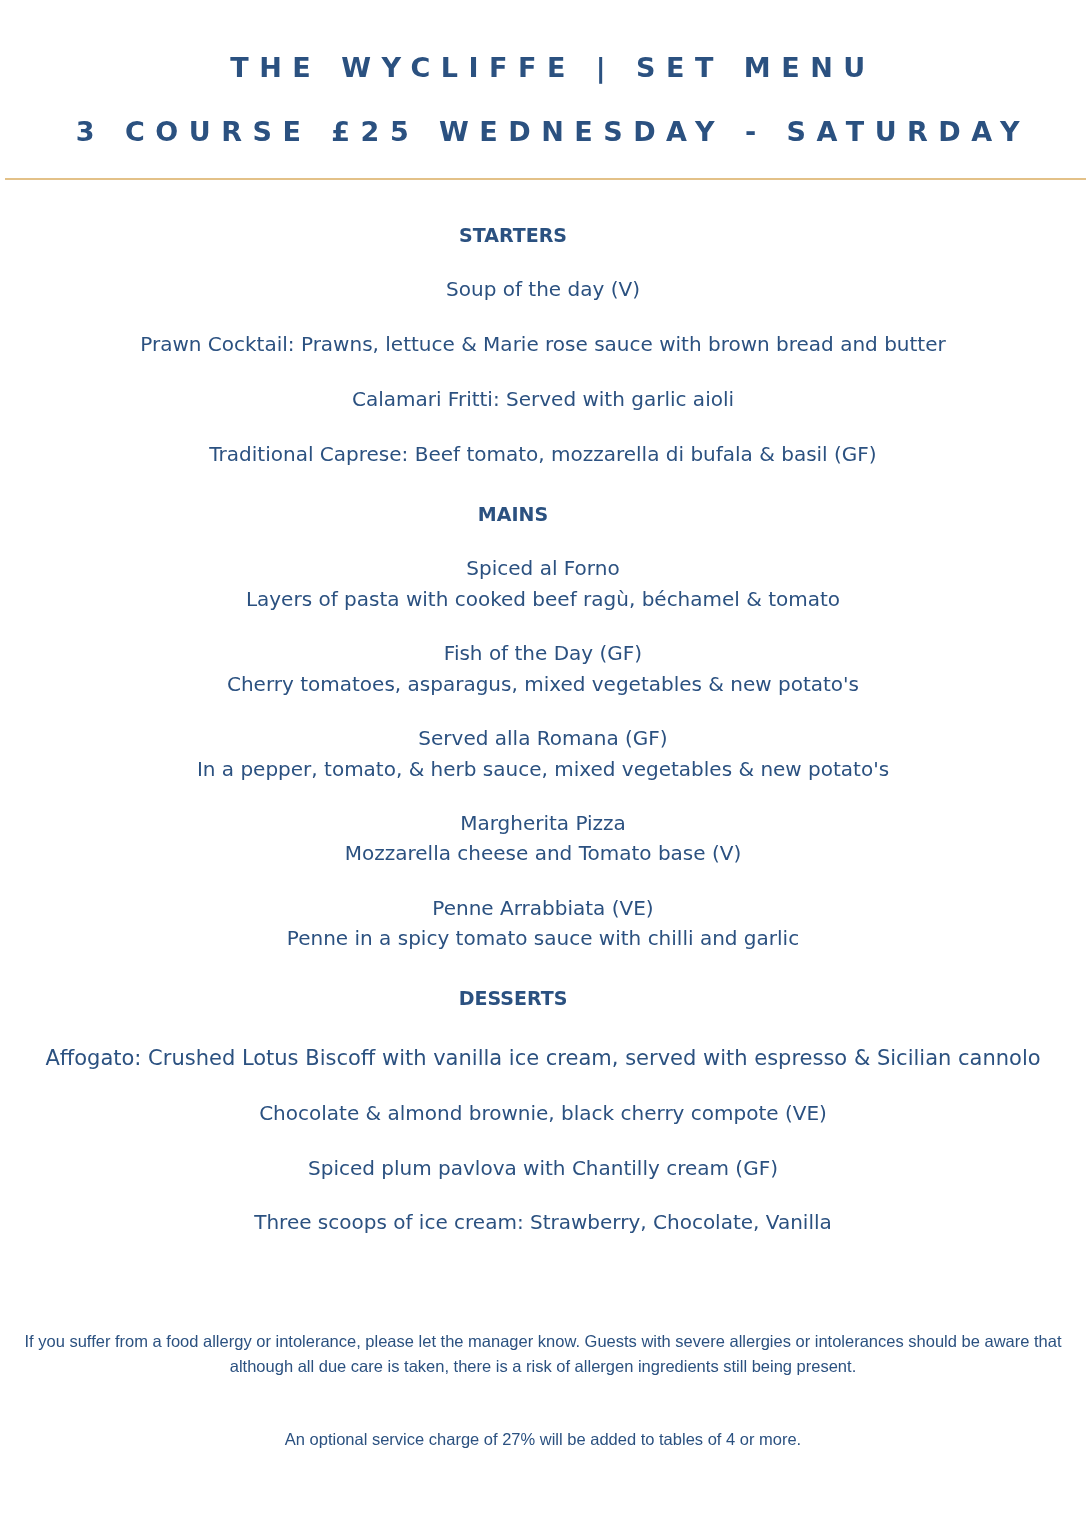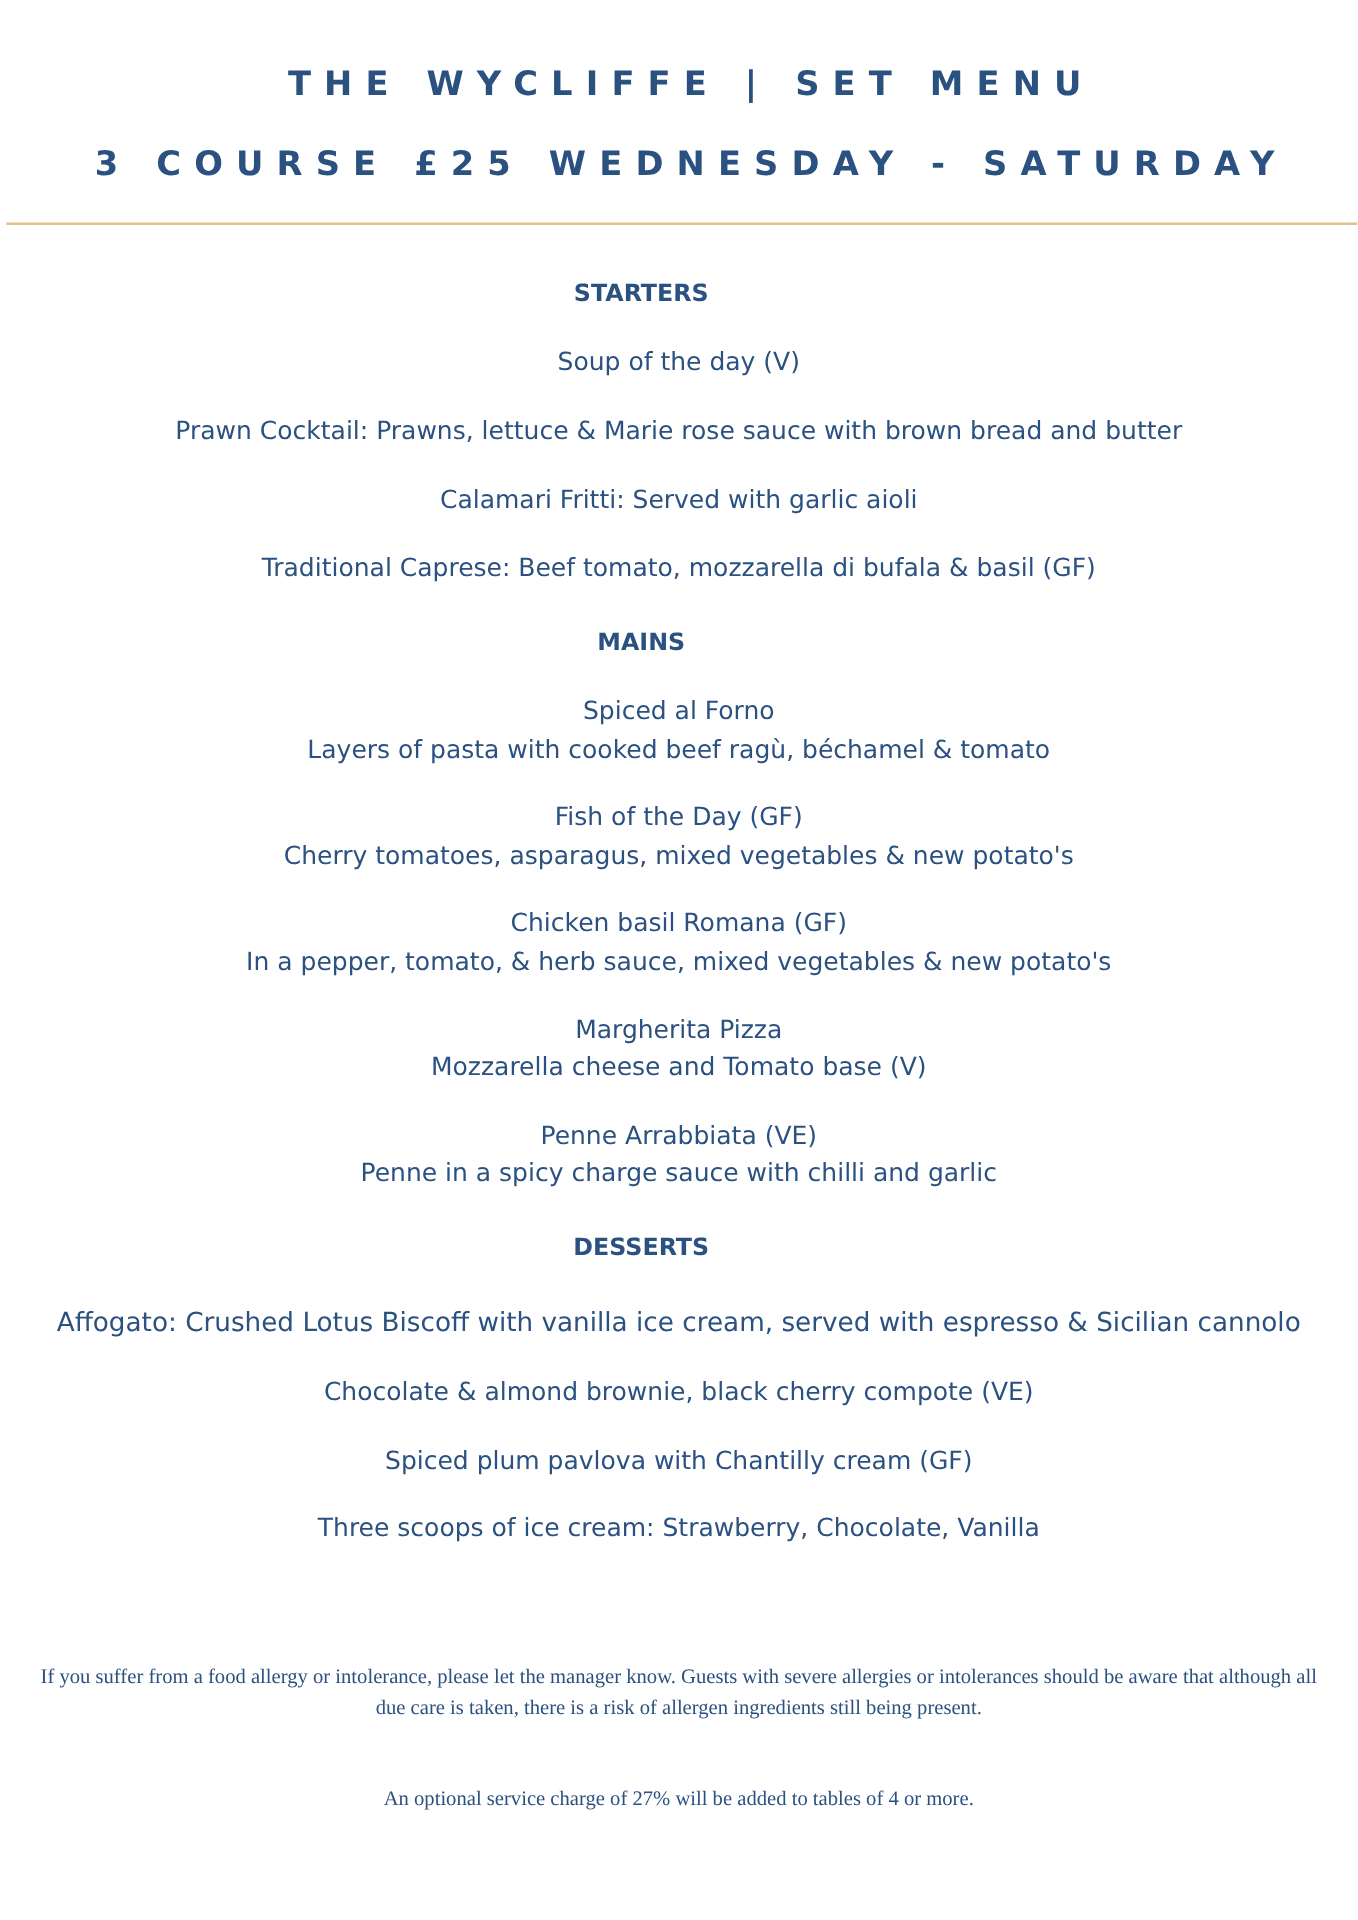--- a/index.html
+++ b/index.html
@@ -24,21 +24,21 @@
     font-family: "DejaVu Sans", sans-serif; font-weight: bold; font-size: 19px;
     color: #2b5180;
   }
   .line {
     position: absolute; left: 0; width: 1086px; text-align: center;
     font-family: "DejaVu Sans", sans-serif; font-size: 20px;
     color: #2b5180; white-space: nowrap;
   }
   .footer {
     position: absolute; left: 20px; width: 1046px; text-align: center;
-    font-family: Liberation Serif, serif; font-size: 16.5px; line-height: 24.5px;
+    font-family: Liberation Sans, sans-serif; font-size: 16.5px; line-height: 24.5px;
     color: #2b5180;
   }
 </style>
 </head>
 <body>
 
 <div>
   <div class="title title1">THE WYCLIFFE | SET MENU</div>
   <div class="title title2">3 COURSE £25 WEDNESDAY - SATURDAY</div>
   <div class="rule"></div>
@@ -54,28 +54,28 @@
 
 <div>
   <div class="section-h" style="top:503px">MAINS</div>
 
   <div class="line" style="top:556px">Spiced al Forno</div>
   <div class="line" style="top:587px">Layers of pasta with cooked beef ragù, béchamel &amp; tomato</div>
 
   <div class="line" style="top:641px">Fish of the Day (GF)</div>
   <div class="line" style="top:672px">Cherry tomatoes, asparagus, mixed vegetables &amp; new potato's</div>
 
-  <div class="line" style="top:726px">Chicken basil Romana (GF)</div>
+  <div class="line" style="top:726px">Served alla Romana (GF)</div>
   <div class="line" style="top:757px">In a pepper, tomato, &amp; herb sauce, mixed vegetables &amp; new potato's</div>
 
   <div class="line" style="top:811px">Margherita Pizza</div>
   <div class="line" style="top:841px">Mozzarella cheese and Tomato base (V)</div>
 
   <div class="line" style="top:896px">Penne Arrabbiata (VE)</div>
-  <div class="line" style="top:926px">Penne in a spicy charge sauce with chilli and garlic</div>
+  <div class="line" style="top:926px">Penne in a spicy tomato sauce with chilli and garlic</div>
 </div>
 
 <div>
   <div class="section-h" style="top:987px">DESSERTS</div>
   <div class="line" style="top:1046px; font-size:21px">Affogato: Crushed Lotus Biscoff with vanilla ice cream, served with espresso &amp; Sicilian cannolo</div>
   <div class="line" style="top:1101px">Chocolate &amp; almond brownie, black cherry compote (VE)</div>
   <div class="line" style="top:1156px">Spiced plum pavlova with Chantilly cream (GF)</div>
   <div class="line" style="top:1210px">Three scoops of ice cream: Strawberry, Chocolate, Vanilla</div>
 </div>
 

